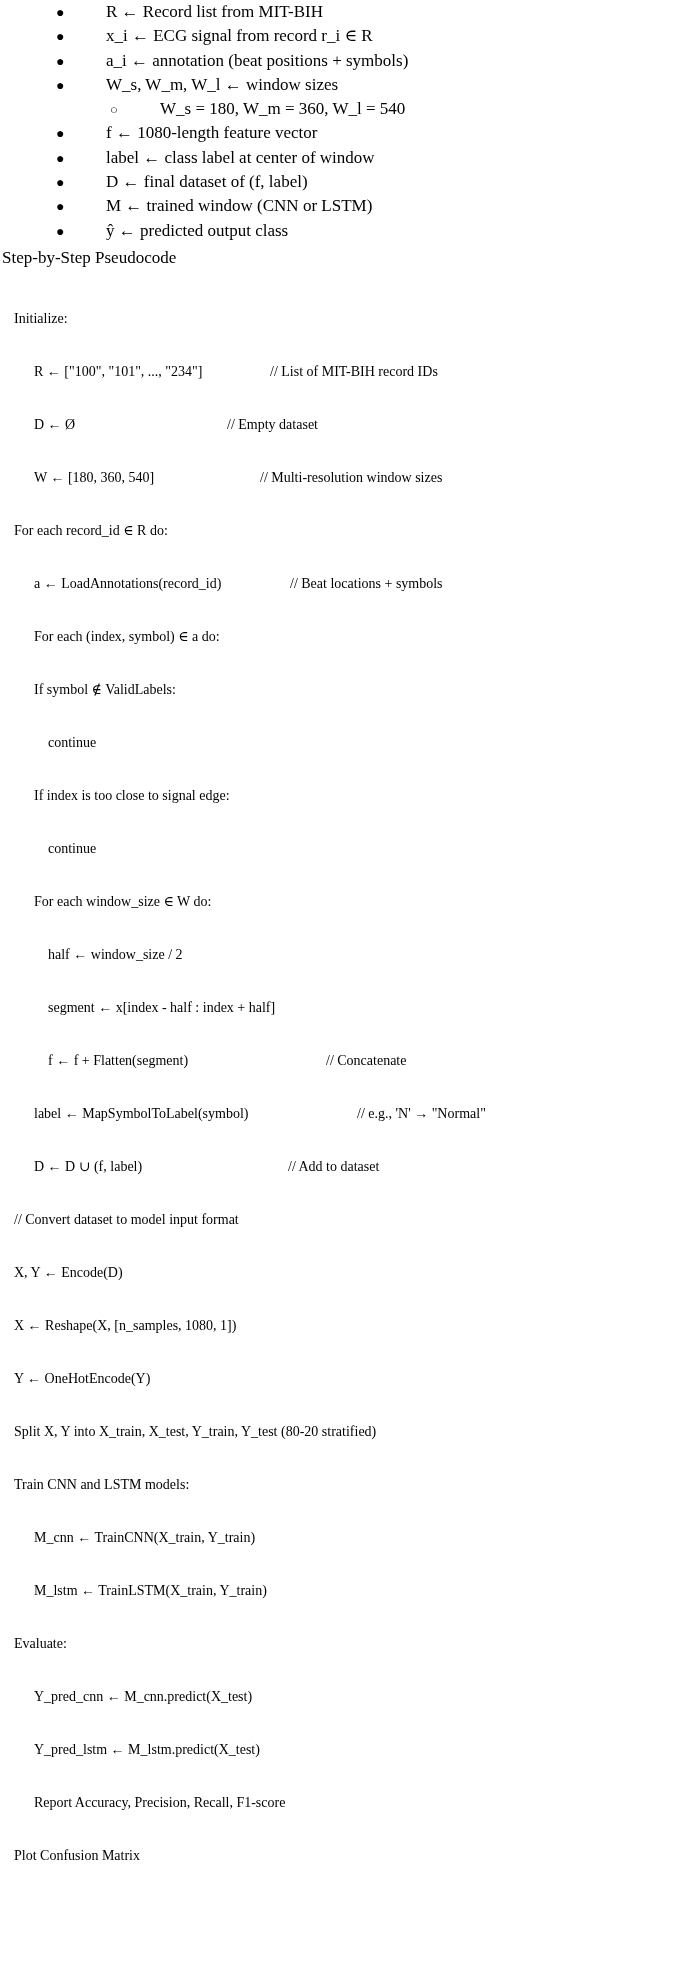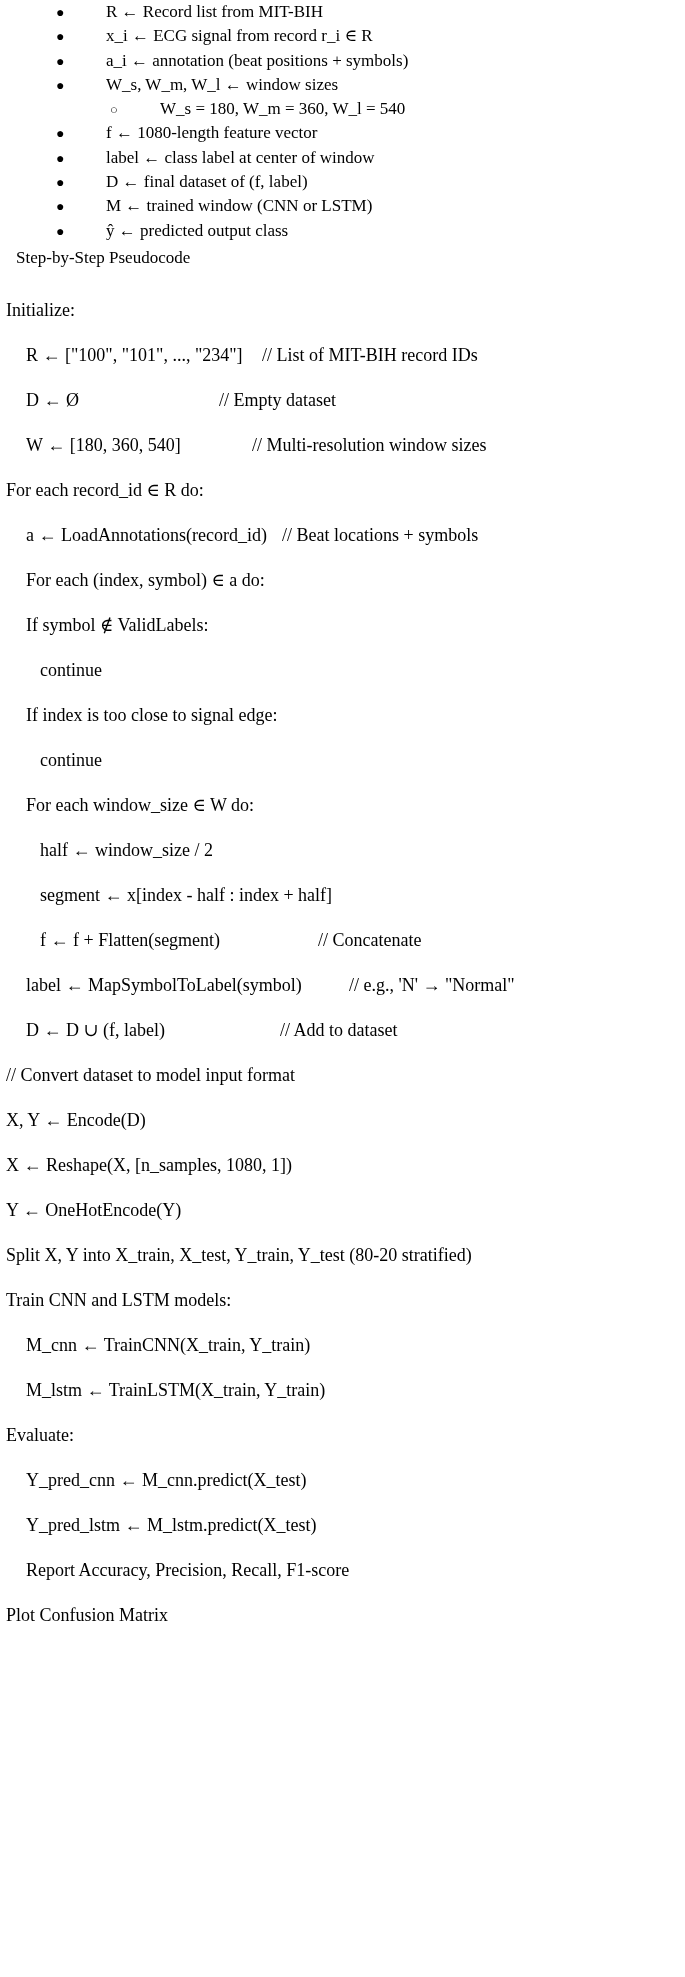--- a/index.html
+++ b/index.html
@@ -40,29 +40,29 @@
   }
   .bullet-row .btext {
     flex: 1 1 auto;
   }
 
   
   .heading {
     font-size: 17px;
     line-height: 23px;
     margin: 3px 0 0 0;
-    padding-left: 16px;
+    padding-left: 2px;
     white-space: nowrap;
   }
 
   
   .pline {
-    font-size: 18px;
+    font-size: 14px;
     line-height: 21px;
-    margin: 4px;
+    margin: 12px;
     padding-top: 20px;
     white-space: nowrap;
     position: relative;
   }
   .pline .code {
     display: inline-block;
   }
   .pline .cmt {
     display: inline-block;
     text-align: center;

